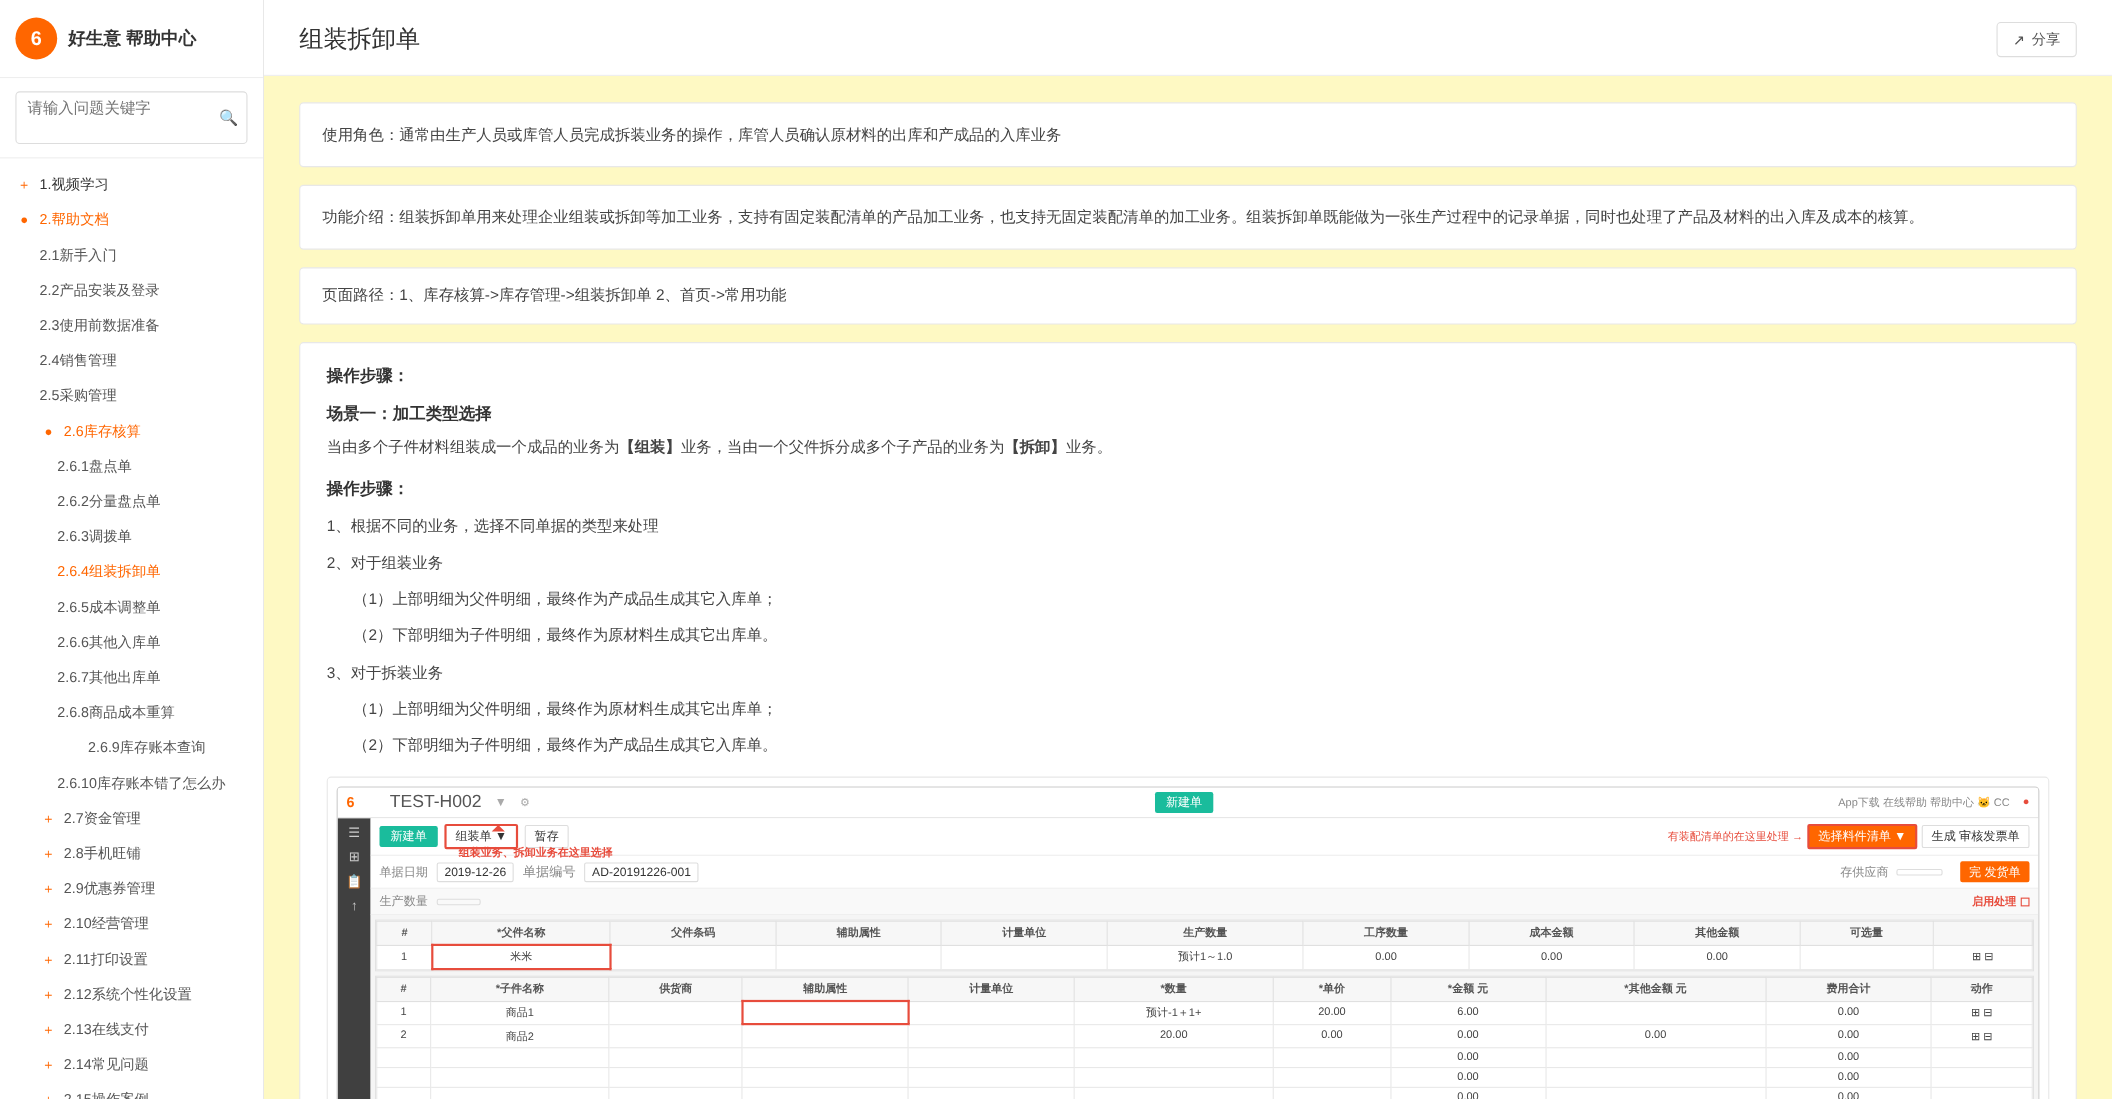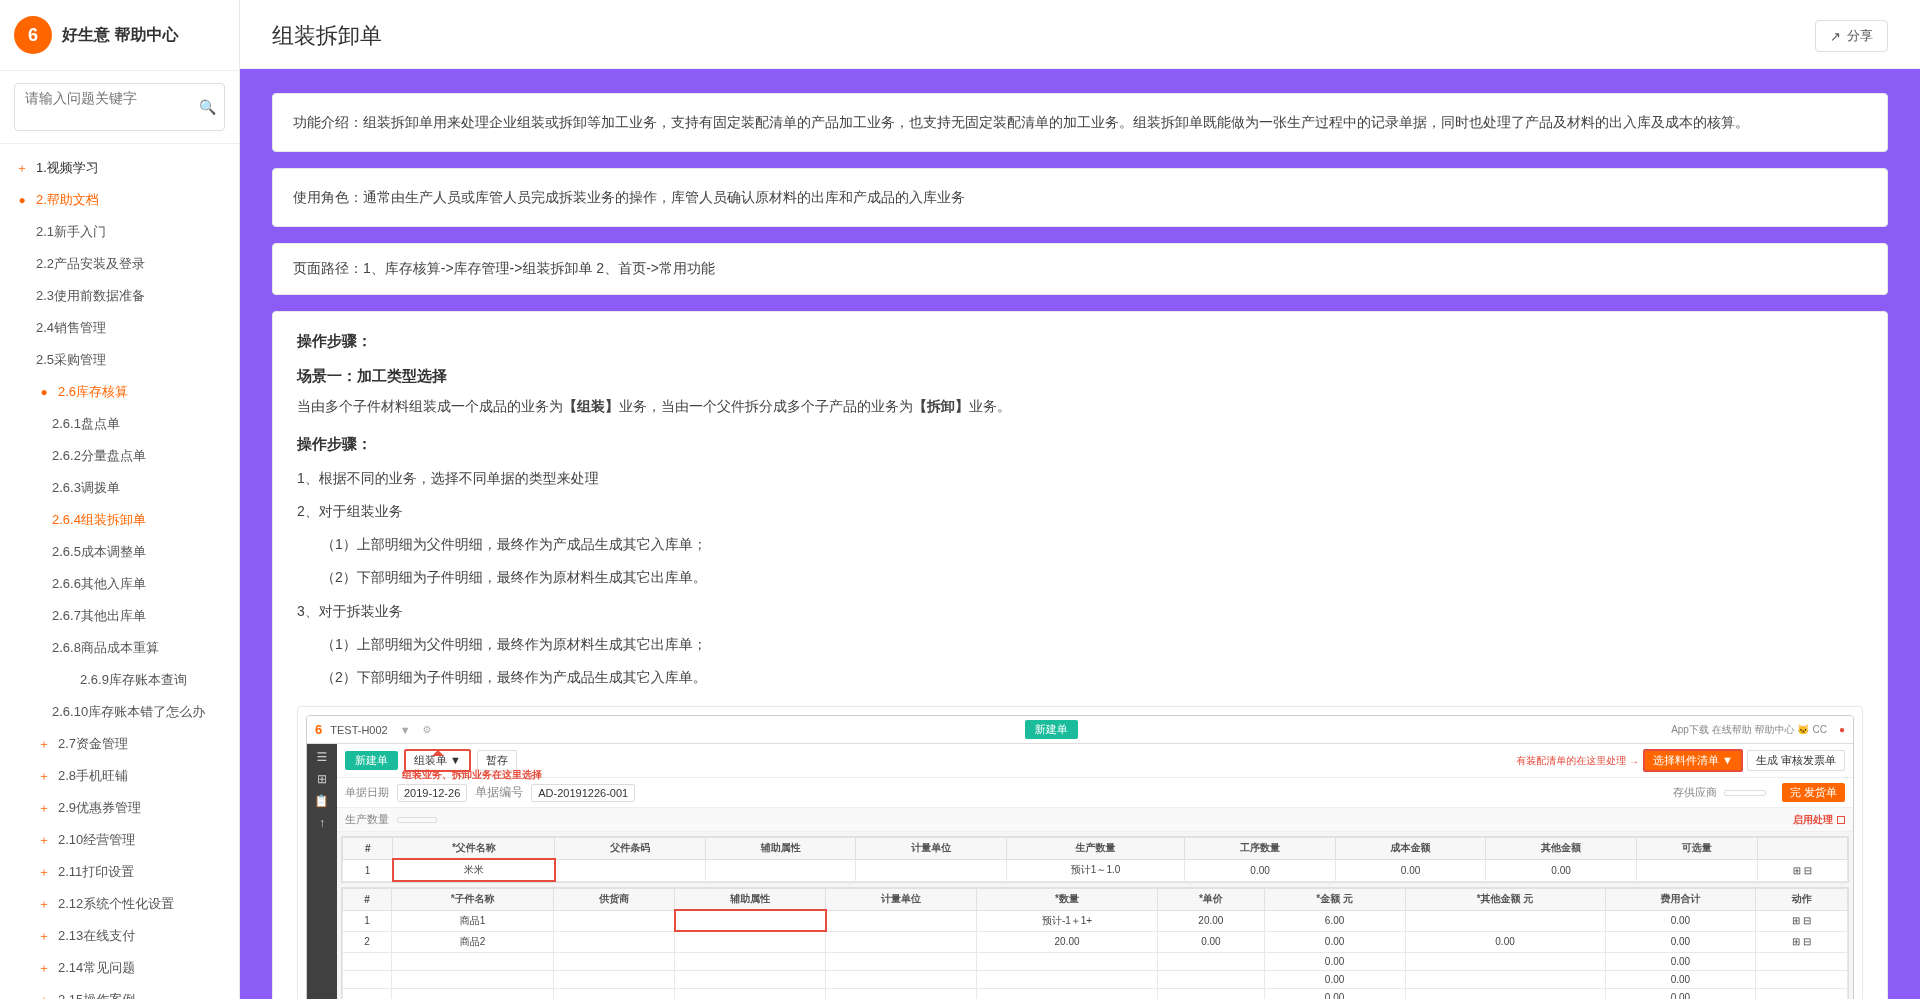--- a/index.html
+++ b/index.html
@@ -85,21 +85,21 @@
 
     .nav-item.active-parent > .nav-label { color: #f60; }
     .nav-item.level-1 { padding-left: 14px; }
     .nav-item.level-2 { padding-left: 36px; color: #555; }
     .nav-item.level-2.active { color: #f60; }
 
     
     #main {
       flex: 1;
       overflow-y: auto;
-      background: #8b5cf6;
+      background: #fef9c3;
       padding: 0;
     }
 
     .content-header {
       background: #fff;
       padding: 20px 32px 16px;
       border-bottom: 1px solid #eee;
       display: flex;
       align-items: center;
       justify-content: space-between;
@@ -342,25 +342,25 @@
     <h1 class="page-title-text">组装拆卸单</h1>
     <button class="share-btn">
       <span>↗</span>
       <span>分享</span>
     </button>
   </div>
 
   <div class="content-body">
 
     <div class="info-block">
+      <span>使用角色：通常由生产人员或库管人员完成拆装业务的操作，库管人员确认原材料的出库和产成品的入库业务</span>
+    </div>
+
+    <div class="info-block">
       <span>功能介绍：组装拆卸单用来处理企业组装或拆卸等加工业务，支持有固定装配清单的产品加工业务，也支持无固定装配清单的加工业务。组装拆卸单既能做为一张生产过程中的记录单据，同时也处理了产品及材料的出入库及成本的核算。</span>
-    </div>
-
-    <div class="info-block">
-      <span>使用角色：通常由生产人员或库管人员完成拆装业务的操作，库管人员确认原材料的出库和产成品的入库业务</span>
     </div>
 
     <div class="info-block path-block">
       <span>页面路径：1、库存核算-&gt;库存管理-&gt;组装拆卸单 2、首页-&gt;常用功能</span>
     </div>
 
     <div class="steps-block">
       <div class="section-title">操作步骤：</div>
 
       <div class="scene-title">场景一：加工类型选择</div>
@@ -377,21 +377,21 @@
       <p class="indent-1">（2）下部明细为子件明细，最终作为原材料生成其它出库单。</p>
       <p>3、对于拆装业务</p>
       <p class="indent-1">（1）上部明细为父件明细，最终作为原材料生成其它出库单；</p>
       <p class="indent-1">（2）下部明细为子件明细，最终作为产成品生成其它入库单。</p>
 
       <div class="screenshot-container">
         <div class="mock-app">
 
           <div class="mock-app-topbar">
             <span class="mock-brand">6</span>
-            <span style="font-size:11px;color:#555;">TEST-H002</span>
+            <span style="font-size:16px;color:#555;margin-left:24px;">TEST-H002</span>
             <span style="color:#aaa; margin:0 4px;">▼</span>
             <span style="color:#aaa; font-size:10px;">⚙</span>
             <div style="flex:1; display:flex; justify-content:center; gap:2px;">
               <span style="background:#1abc9c; color:#fff; padding:2px 10px; border-radius:2px; font-size:11px;">新建单</span>
             </div>
             <span style="font-size:10px; color:#888;">App下载 在线帮助 帮助中心 🐱 CC</span>
             <span style="color:#e74c3c; font-size:10px; margin-left:4px;">●</span>
           </div>
 
           <div style="display:flex;">
@@ -403,21 +403,21 @@
               <span style="color:#ccc; font-size:12px;">↑</span>
             </div>
 
             <div style="flex:1; background:#fff;">
 
               <div style="background:#fff; padding:5px 8px; border-bottom:1px solid #eee; display:flex; align-items:center; gap:6px; position:relative;">
                 <span style="background:#1abc9c; color:#fff; padding:2px 10px; border-radius:2px; font-size:11px;">新建单</span>
                 <span style="padding:2px 8px; border:1px solid #ddd; border-radius:2px; font-size:11px; border:2px solid #e74c3c;">组装单 ▼</span>
                 <span style="padding:2px 8px; border:1px solid #ddd; border-radius:2px; font-size:11px;">暂存</span>
 
-                <div style="position:absolute; left:65px; top:24px; color:#e74c3c; font-size:10px; font-weight:bold; z-index:10; white-space:nowrap;">
+                <div style="position:absolute; left:80px; top:24px; color:#e74c3c; font-size:10px; font-weight:bold; z-index:10; white-space:nowrap;">
                   组装业务、拆卸业务在这里选择
                   <div style="position:absolute; left:30px; top:-18px; width:0; height:0; border-left:6px solid transparent; border-right:6px solid transparent; border-bottom:6px solid #e74c3c;"></div>
                 </div>
 
                 <div style="flex:1;"></div>
 
                 <div style="display:flex; align-items:center; gap:4px;">
                   <span style="color:#e74c3c; font-size:10px; font-weight:normal; white-space:nowrap;">有装配清单的在这里处理 →</span>
                   <span style="background:#f60; color:#fff; padding:2px 8px; border-radius:2px; font-size:11px; border:2px solid #e74c3c;">选择料件清单 ▼</span>
                   <span style="padding:2px 8px; border:1px solid #ddd; border-radius:2px; font-size:11px;">生成 审核发票单</span>

